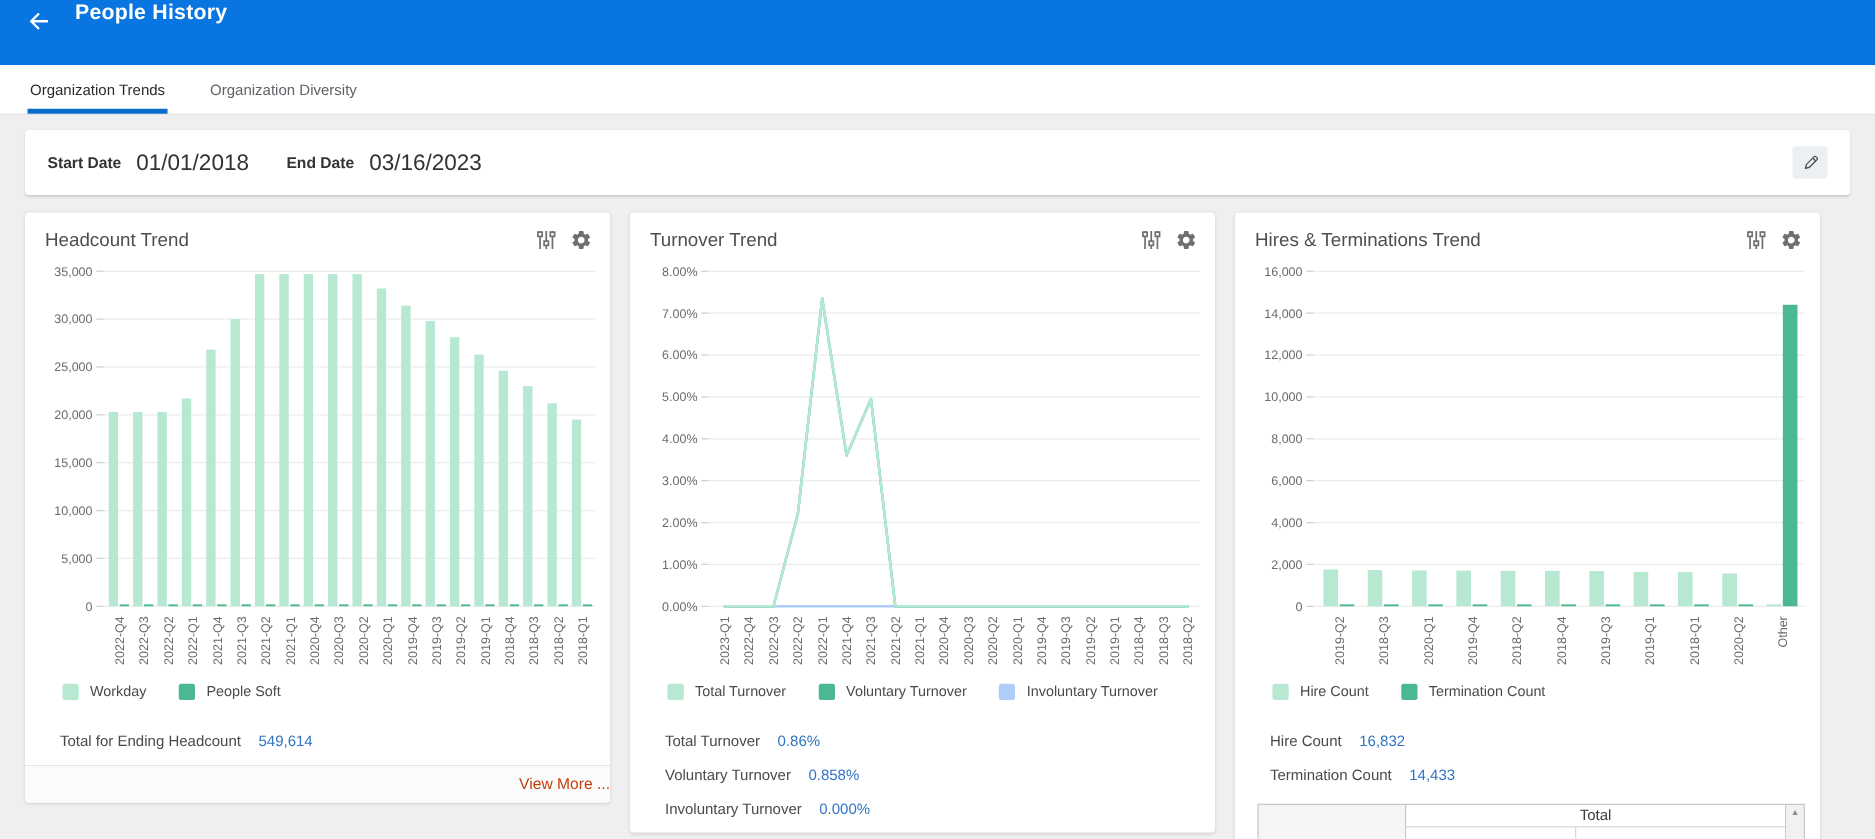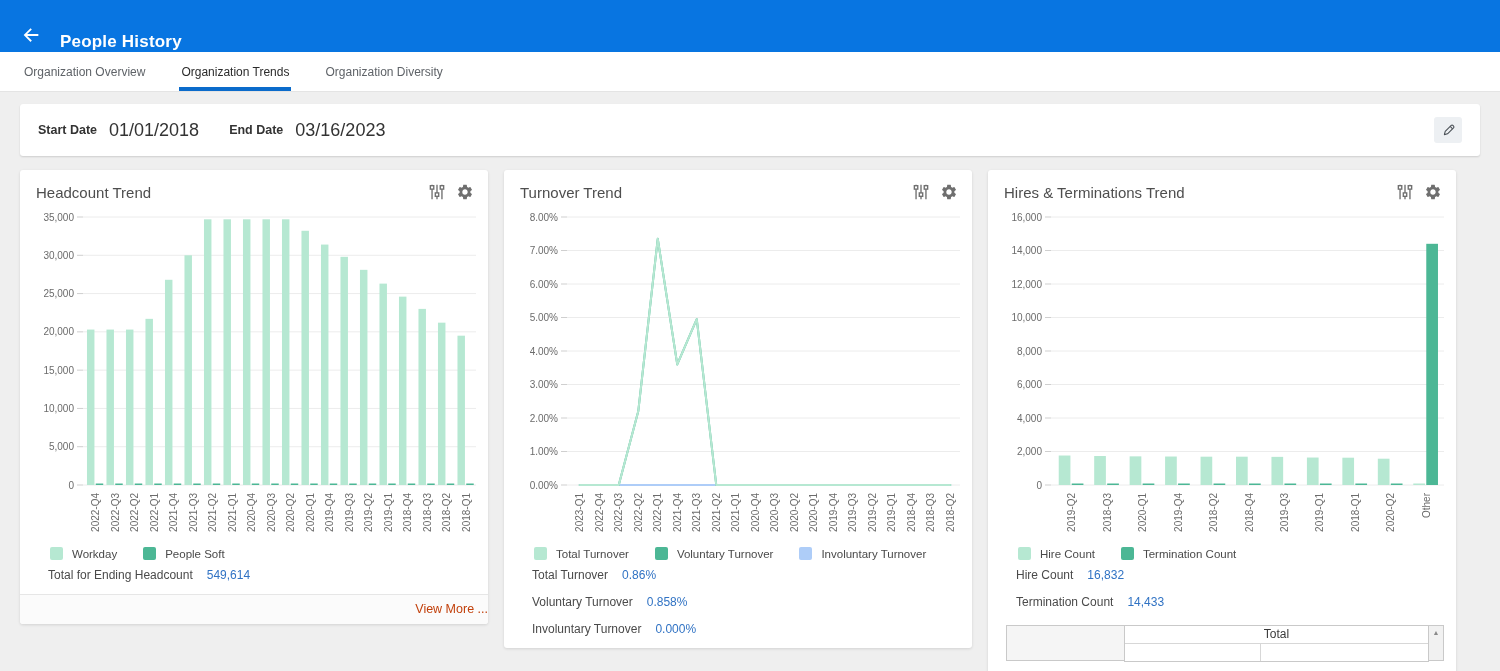--- a/index.html
+++ b/index.html
@@ -1,20 +1,20 @@
 <!DOCTYPE html>
 <html><head>
 <meta charset="utf-8">
 <style>
   * { margin:0; padding:0; box-sizing:border-box; }
   html,body { width:1500px; height:671px; overflow:hidden; }
   body { background:#efefef; font-family:"Liberation Sans", sans-serif; color:#333; }
 
   
-  .appbar { height:52px; background:#0875e1; display:flex; align-items:flex-end; padding:0 14px; }
+  .appbar { height:52px; background:#0875e1; display:flex; align-items:flex-start; padding:0 14px; }
   .back-btn { width:34px; height:34px; display:flex; align-items:center; justify-content:center; cursor:pointer; }
   .app-title { color:#fff; font-size:17px; font-weight:700; margin-left:12px; letter-spacing:.2px; }
 
   
   .tabbar { height:40px; background:#fff; border-bottom:1px solid #e4e4e4; display:flex; align-items:stretch; padding-left:22px; }
   .tab { position:relative; display:flex; align-items:center; padding:0 2px; margin-right:32px; font-size:12px; color:#5f6368; cursor:pointer; white-space:nowrap; }
   .tab.active { color:#2b2b2b; font-weight:400; }
   .tab.active::after { content:""; position:absolute; left:0; right:0; bottom:0; height:4px; background:#0b6bcb; }
 
   
@@ -33,21 +33,21 @@
   .picon { cursor:pointer; display:flex; color:#6f6f6f; }
   .chart svg { display:block; width:100%; height:auto; }
   svg text { font-family:"Liberation Sans", sans-serif; }
 
   .legend { display:flex; align-items:center; gap:26px; padding:4px 16px 0 30px; }
   .legend-item { display:flex; align-items:center; gap:9px; font-size:11.5px; color:#4a4a4a; }
   .swatch { width:13px; height:13px; border-radius:2px; flex:0 0 auto; }
 
   .stats { padding:8px 16px 12px 28px; }
   .stat-row { display:flex; gap:14px; font-size:12px; color:#4a4a4a; margin-top:13px; align-items:baseline; }
-  .stat-row:first-child { margin-top:0; }
+  .stat-row:first-child { margin-top:18px; }
   .stat-value { color:#3173c4; cursor:pointer; }
 
   .panel-footer { border-top:1px solid #e6e6e6; background:#fbfbfb; text-align:right; font-size:12.5px; color:#c2410c; padding:7px 0 8px; cursor:pointer; border-radius:0 0 3px 3px; }
 
   
   .mini-table { display:flex; margin:4px 12px 16px 18px; font-size:12px; align-items:flex-start; }
   .mt-left { width:118px; height:36px; background:#f5f5f5; border:1px solid #c9c9c9; border-right:none; }
   .mt-main { flex:1; border:1px solid #c9c9c9; background:#fff; }
   .mt-total { height:18px; line-height:17px; text-align:center; color:#3a3a3a; border-bottom:1px solid #d7d7d7; }
   .mt-sub { display:flex; height:17px; }
@@ -61,21 +61,20 @@
 <header class="appbar">
   <span class="back-btn">
     <svg width="22" height="22" viewBox="0 0 24 24">
         <path fill="#fff" d="M20 11H7.83l5.09-5.09L11.5 4.5 4 12l7.5 7.5 1.42-1.41L7.83 13H20v-2z"></path>
       </svg>
   </span>
   <h1 class="app-title">People History</h1>
 </header>
 
 <nav class="tabbar">
-    <div class="tab">Organization Overview</div>
     <div class="tab active">Organization Trends</div>
     <div class="tab">Organization Diversity</div>
   </nav>
 
 <div class="filterbar">
   <span class="f-label">Start Date</span>
   <span class="f-value">01/01/2018</span>
   <span class="f-label">End Date</span>
   <span class="f-value">03/16/2023</span>
   <span class="f-spacer"></span>

